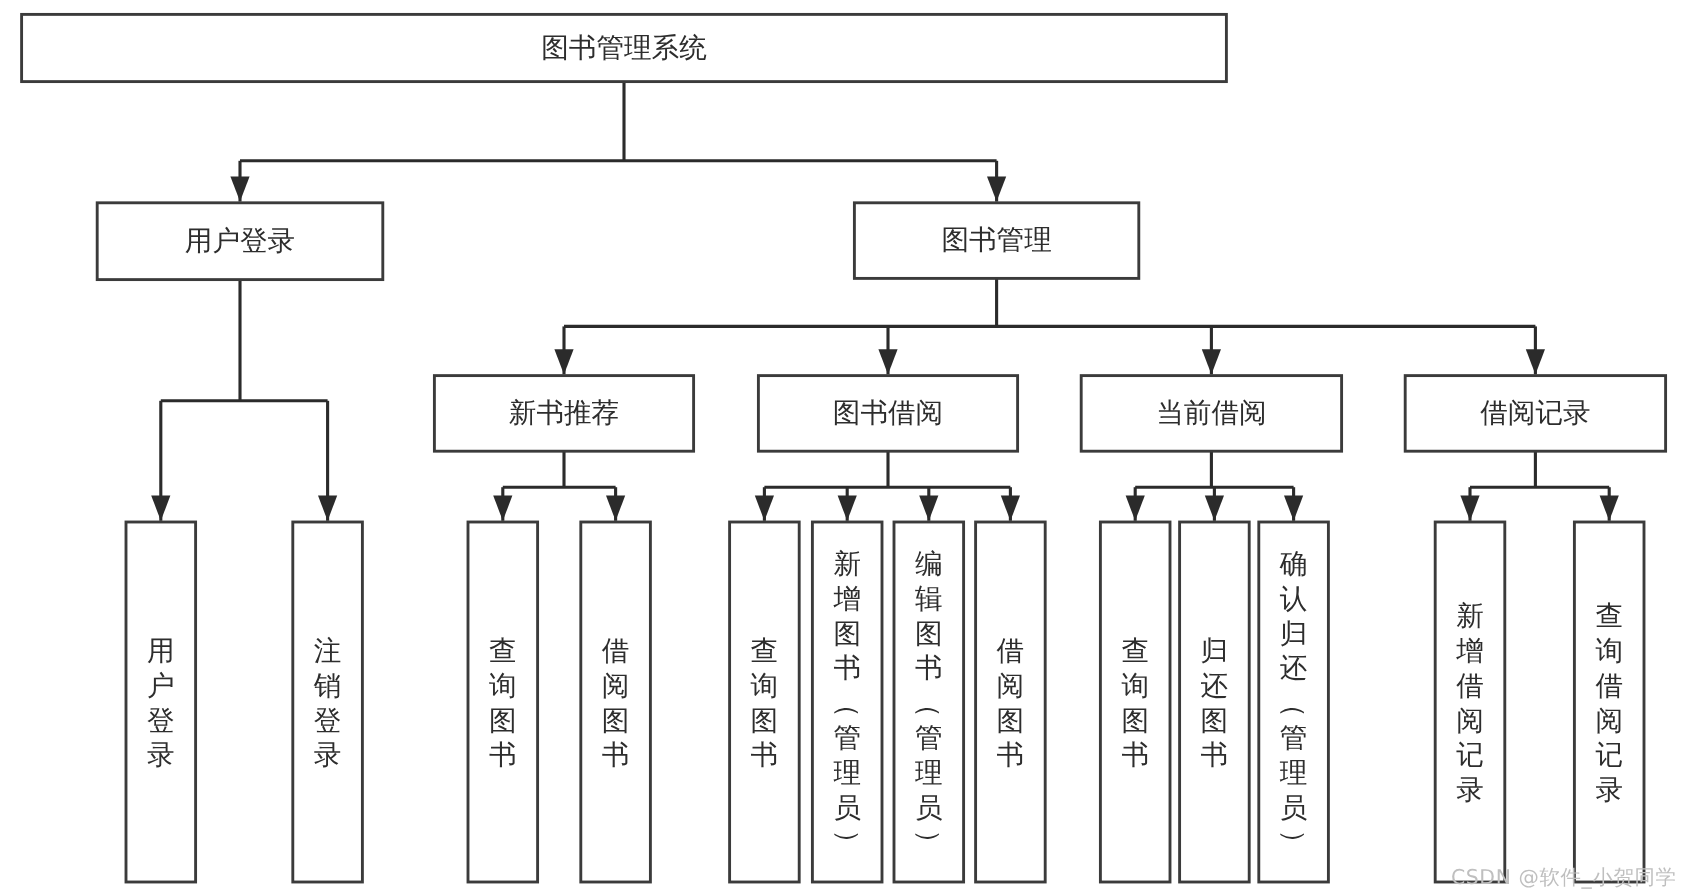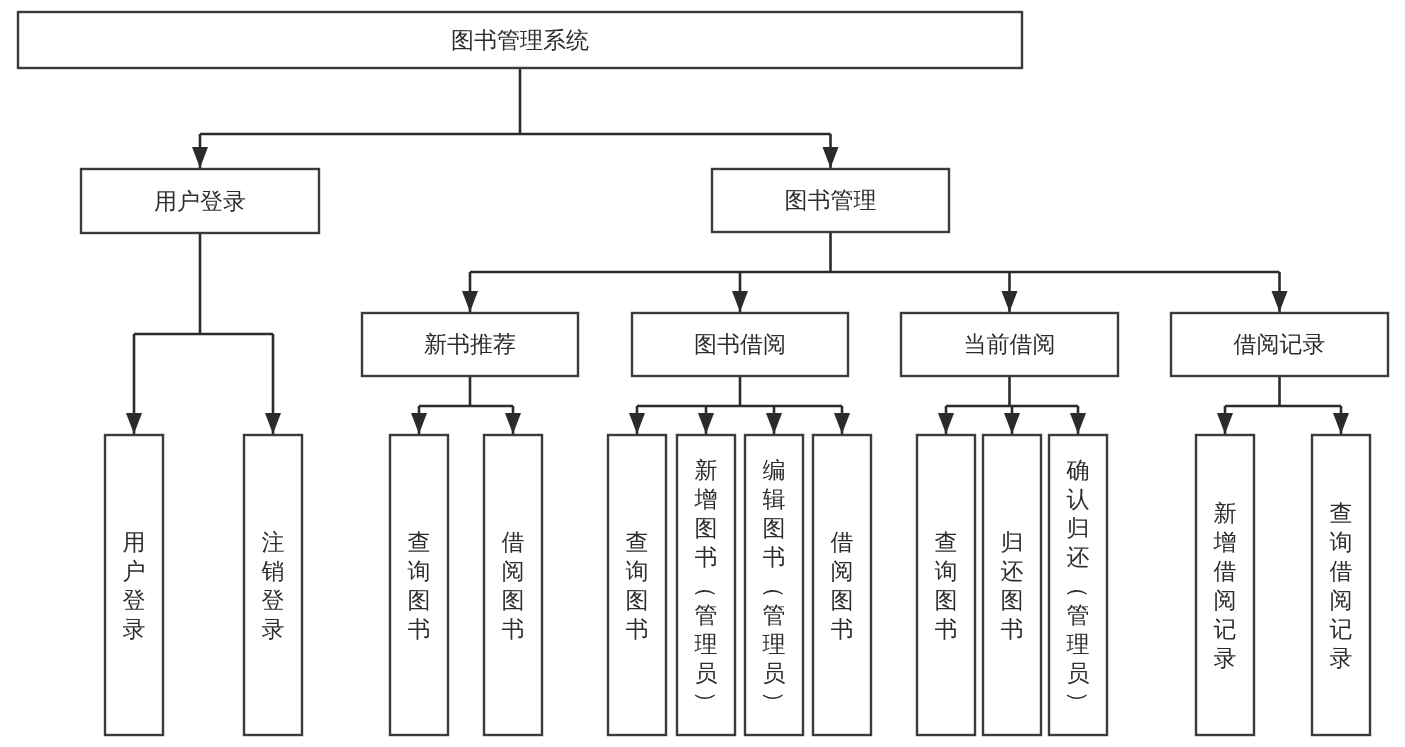--- a/index.html
+++ b/index.html
@@ -262,13 +262,14 @@
           <rect class="node-box" x="1312" y="435" width="58" height="300"></rect>
           <text class="node-label vertical-char" x="1341" y="521">查</text>
           <text class="node-label vertical-char" x="1341" y="550">询</text>
           <text class="node-label vertical-char" x="1341" y="579">借</text>
           <text class="node-label vertical-char" x="1341" y="608">阅</text>
           <text class="node-label vertical-char" x="1341" y="637">记</text>
           <text class="node-label vertical-char" x="1341" y="666">录</text>
         </g>
       </g>
   </svg>
+  <div class="watermark">CSDN @软件_小贺同学</div>
 </div>
 
 </body></html>

